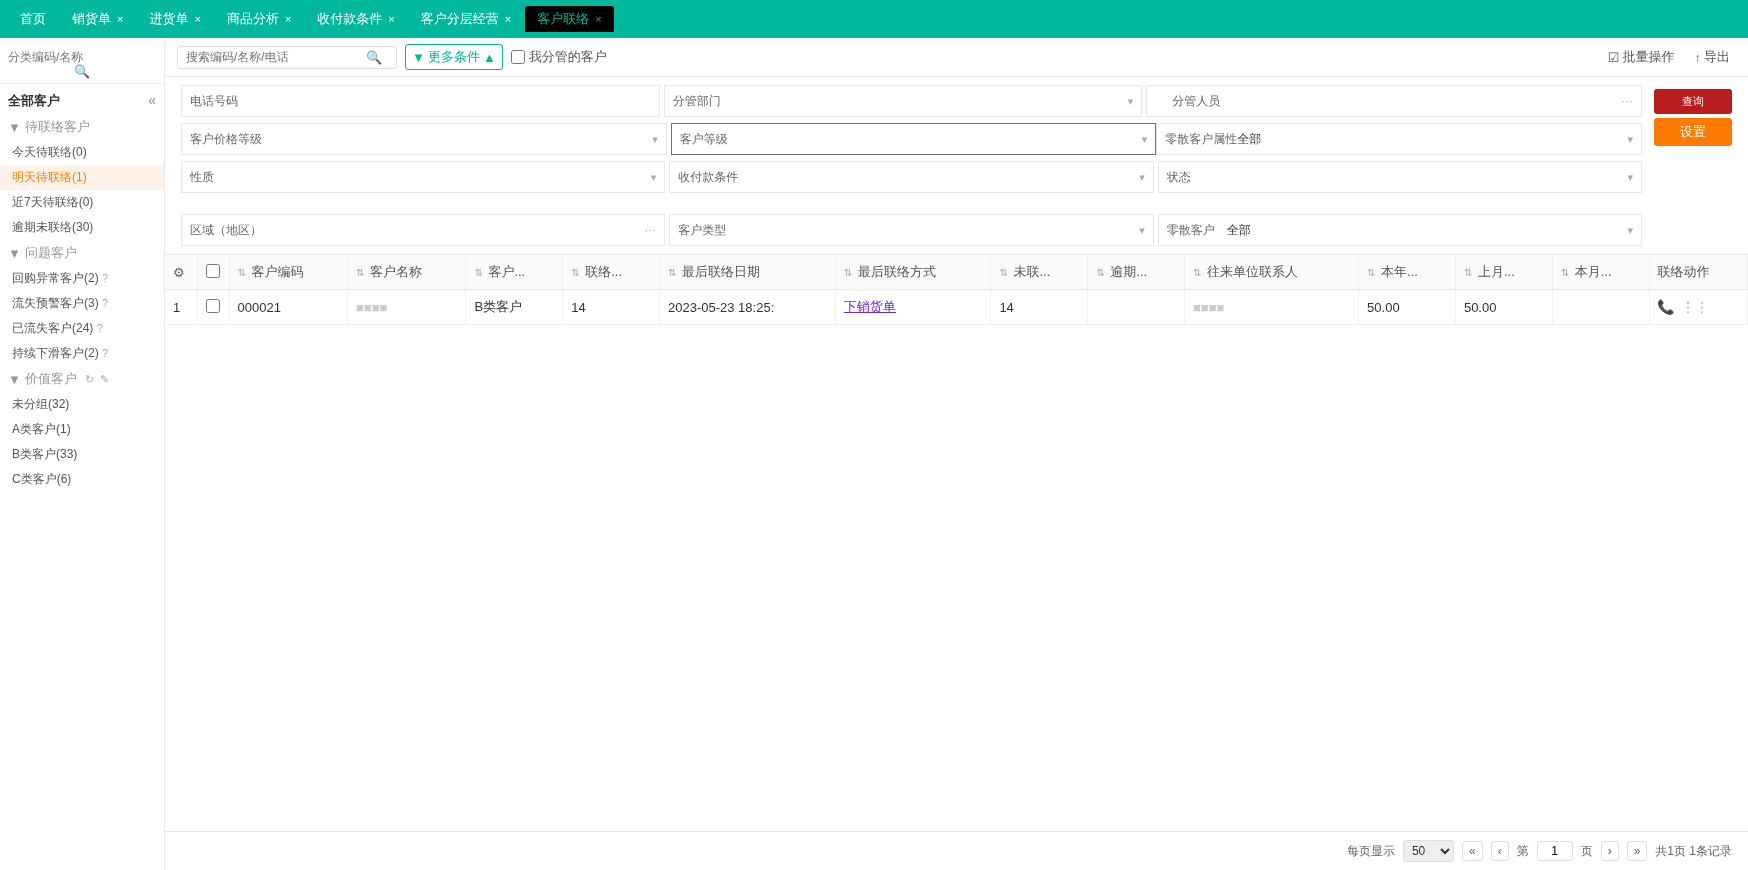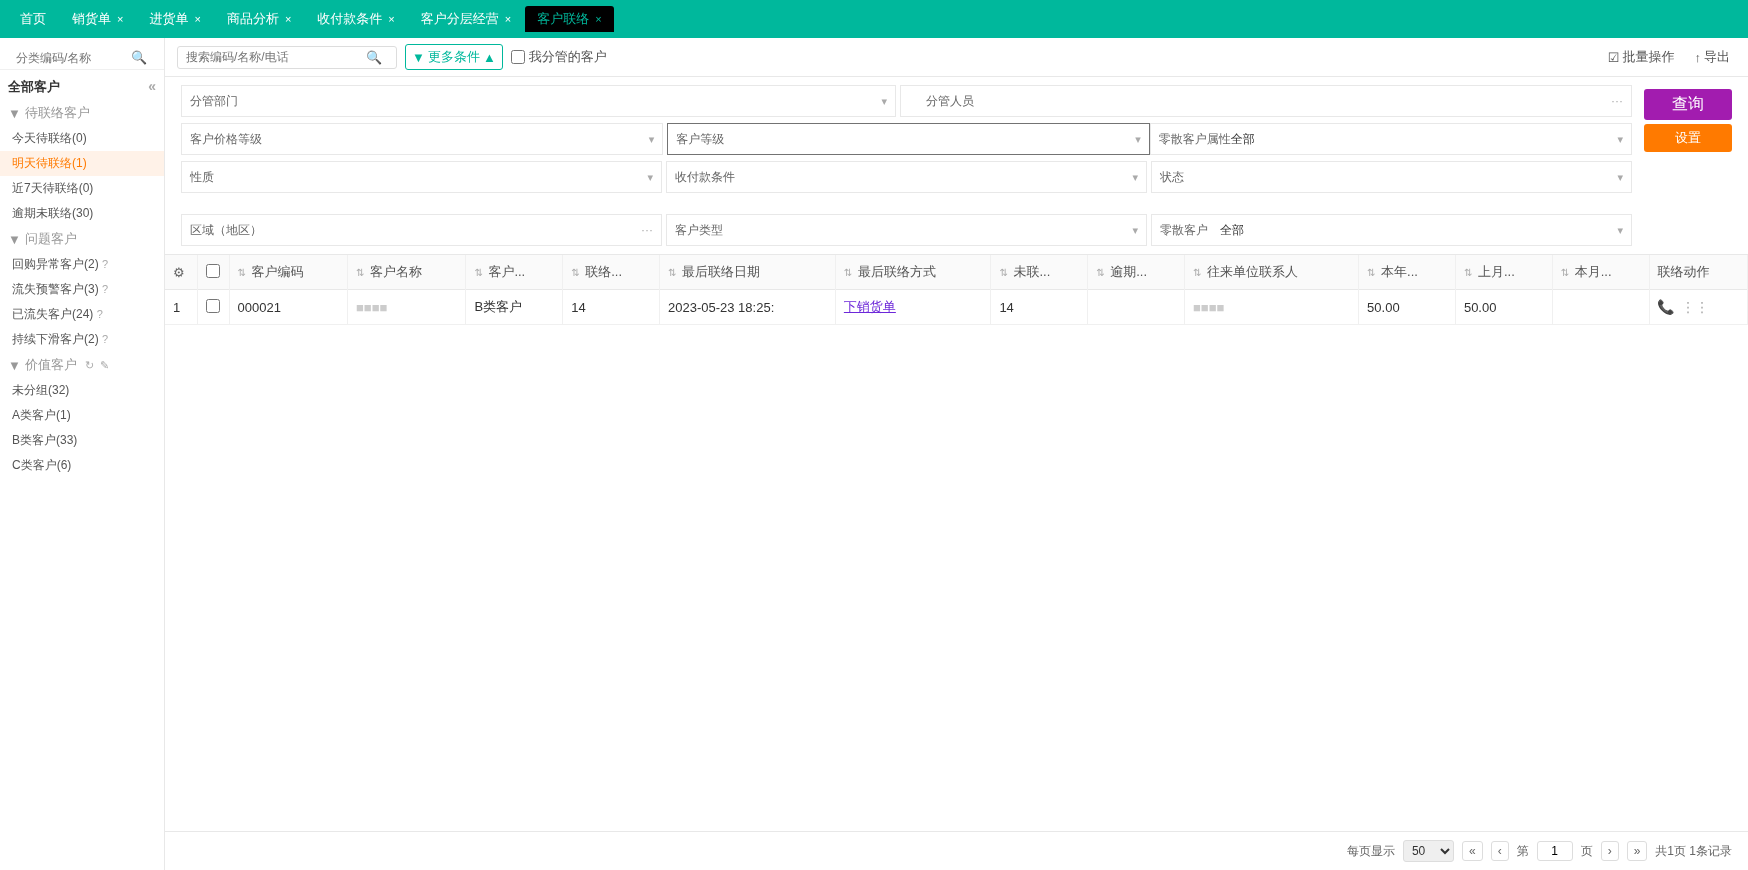--- a/index.html
+++ b/index.html
@@ -41,23 +41,24 @@
       width: 165px;
       min-width: 165px;
       background: #fff;
       border-right: 1px solid #e8e8e8;
       overflow-y: auto;
       padding: 8px 0;
     }
     .sidebar-search {
       display: flex;
       align-items: center;
-      padding: 4px 16px;
+      padding: 4px 8px;
       border-bottom: 1px solid #f0f0f0;
       margin-bottom: 4px;
+      flex-direction: column;
     }
     .sidebar-search input {
       border: none;
       outline: none;
       font-size: 12px;
       width: 100%;
       color: #666;
       background: transparent;
     }
     .sidebar-search .search-icon { color: #aaa; font-size: 13px; cursor: pointer; }
@@ -202,27 +203,27 @@
     .filter-select-text { color: #333; font-size: 12px; }
     .chevron-down { color: #aaa; font-size: 11px; }
     .filter-dots { color: #aaa; font-size: 12px; cursor: pointer; }
     .filter-actions {
       display: flex;
       flex-direction: column;
       gap: 4px;
       margin-left: 8px;
     }
     .btn-query {
-      background: #a21caf;
+      background: #b91c1c;
       color: #fff;
       border: none;
       border-radius: 3px;
       padding: 5px 28px;
       cursor: pointer;
-      font-size: 16px;
+      font-size: 11px;
     }
     .btn-settings {
       background: #ff7a00;
       color: #fff;
       border: none;
       border-radius: 3px;
       padding: 5px 14px;
       cursor: pointer;
       font-size: 13px;
     }
@@ -412,20 +413,24 @@
         </div>
       </div>
     </div>
 
     <div class="filter-panel">
       <div style="display:flex;gap:0;">
 
         <div style="flex:1;">
 
           <div class="filter-row">
+            <div class="filter-cell" style="flex:1.5;border:1px solid #e8e8e8;margin-right:4px;">
+              <span class="filter-label">电话号码</span>
+              <input class="filter-input" type="text" style="">
+            </div>
             <div class="filter-cell" style="flex:1.5;border:1px solid #e8e8e8;margin-right:4px;">
               <span class="filter-label">分管部门</span>
               <div class="filter-select">
                 <span class="filter-select-text"></span>
                 <span class="chevron-down">▾</span>
               </div>
             </div>
             <div class="filter-cell" style="flex:1.5;border:1px solid #e8e8e8;padding-left:25px;">
               <span class="filter-label">分管人员</span>
               <div style="flex:1;"></div>

